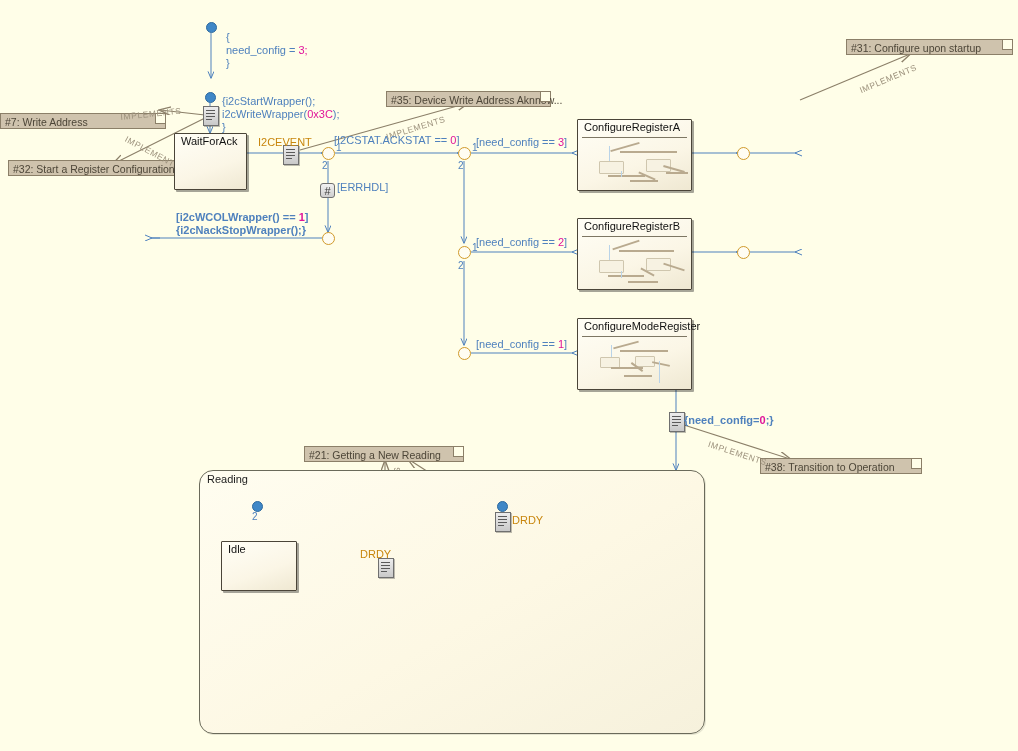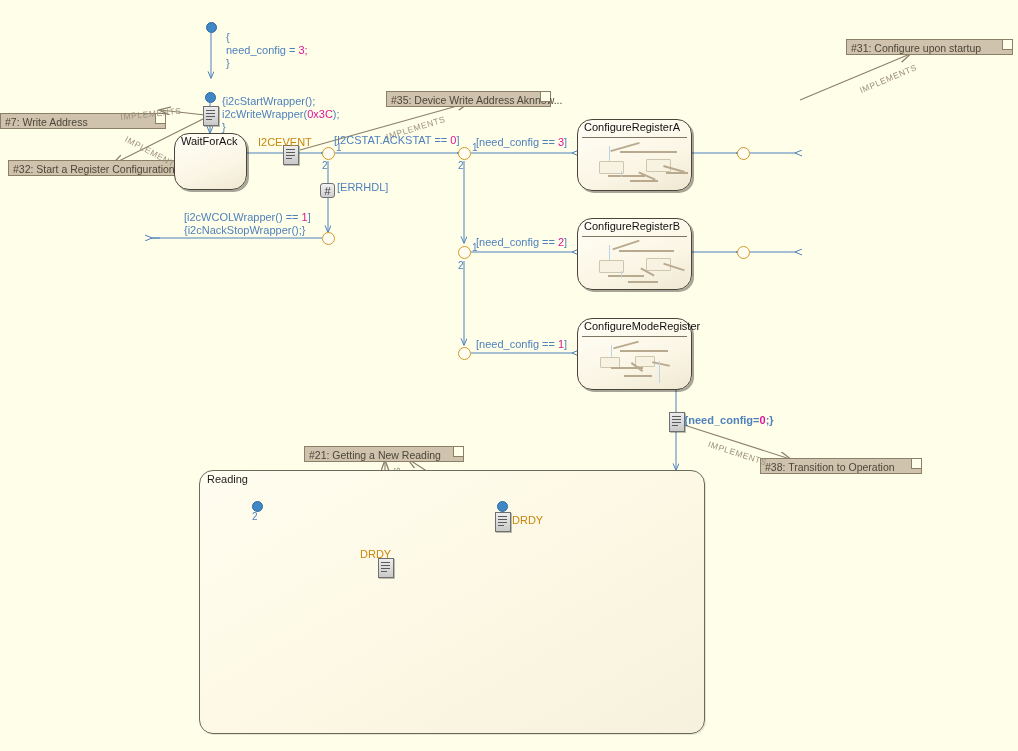--- a/index.html
+++ b/index.html
@@ -23,21 +23,21 @@
   }
   .superstate > .sstitle{
     position:absolute;left:7px;top:2px;
     font-size:11px;color:#1b1b1b;white-space:nowrap;
   }
 
   
   .state{
     position:absolute;
     border:1.6px solid #4a4438;
-    border-radius:15px;
+    border-radius:1px;
     background:linear-gradient(160deg,#fffef6 0%,#fbf6e6 60%,#efe8d2 100%);
     box-shadow:2px 2px 0 rgba(0,0,0,.35);
   }
   .state > .stitle{
     position:absolute;left:6px;top:1px;
     font-size:11px;color:#111;white-space:nowrap;
   }
   .state.withdiv > .stitle{border-bottom:none;}
   .state .divline{
     position:absolute;left:4px;right:4px;top:17px;height:1px;
@@ -258,20 +258,23 @@
     <div class="subvline" style="left:33px;top:26px;height:14px;"></div>
     <div class="subbox" style="left:22px;top:38px;width:18px;height:9px;"></div>
     <div class="subbox" style="left:57px;top:37px;width:18px;height:9px;"></div>
     <div class="subline" style="left:33px;top:48px;width:32px;"></div>
     <div class="subline" style="left:52px;top:47px;width:14px;transform:rotate(36deg);"></div>
     <div class="subline" style="left:74px;top:44px;width:18px;transform:rotate(12deg);"></div>
     <div class="subline" style="left:46px;top:56px;width:28px;"></div>
     <div class="subvline" style="left:81px;top:42px;height:22px;"></div>
   </div>
 
+  <div class="state" style="left:221px;top:541px;width:74px;height:48px;">
+    <div class="stitle">Idle</div>
+  </div>
 
 
   <div class="initdot" style="left:206px;top:22px;"></div>
   <div class="initdot" style="left:205px;top:92px;"></div>
   <div class="initdot" style="left:252px;top:501px;"></div>
   <div class="initdot" style="left:497px;top:501px;"></div>
   <div class="jlabel" style="left:252px;top:511px;">2</div>
 
   <div class="junction" style="left:322px;top:147px;"></div>
   <div class="jlabel" style="left:336px;top:142px;">1</div>
@@ -338,21 +341,21 @@
   </div>
 
   <div class="ann c-org" style="left:258px;top:136px;">I2CEVENT</div>
 
   <div class="ann" style="left:334px;top:134px;">
     <span class="c-blue">[I2CSTAT.ACKSTAT == </span><span class="c-mag">0</span><span class="c-blue">]</span>
   </div>
 
   <div class="ann c-blue" style="left:337px;top:181px;">[ERRHDL]</div>
 
-  <div class="ann" style="left:184px;top:211px;">
+  <div class="ann" style="left:176px;top:211px;font-weight:bold;">
     <span class="c-blue">[i2cWCOLWrapper() == </span><span class="c-mag">1</span><span class="c-blue">]</span><br>
     <span class="c-blue">{i2cNackStopWrapper();}</span>
   </div>
 
   <div class="ann" style="left:476px;top:136px;">
     <span class="c-blue">[need_config == </span><span class="c-mag">3</span><span class="c-blue">]</span>
   </div>
 
   <div class="ann" style="left:476px;top:236px;text-align:center;">
     <span class="c-blue">[need_config == </span><span class="c-mag">2</span><span class="c-blue">]</span>

